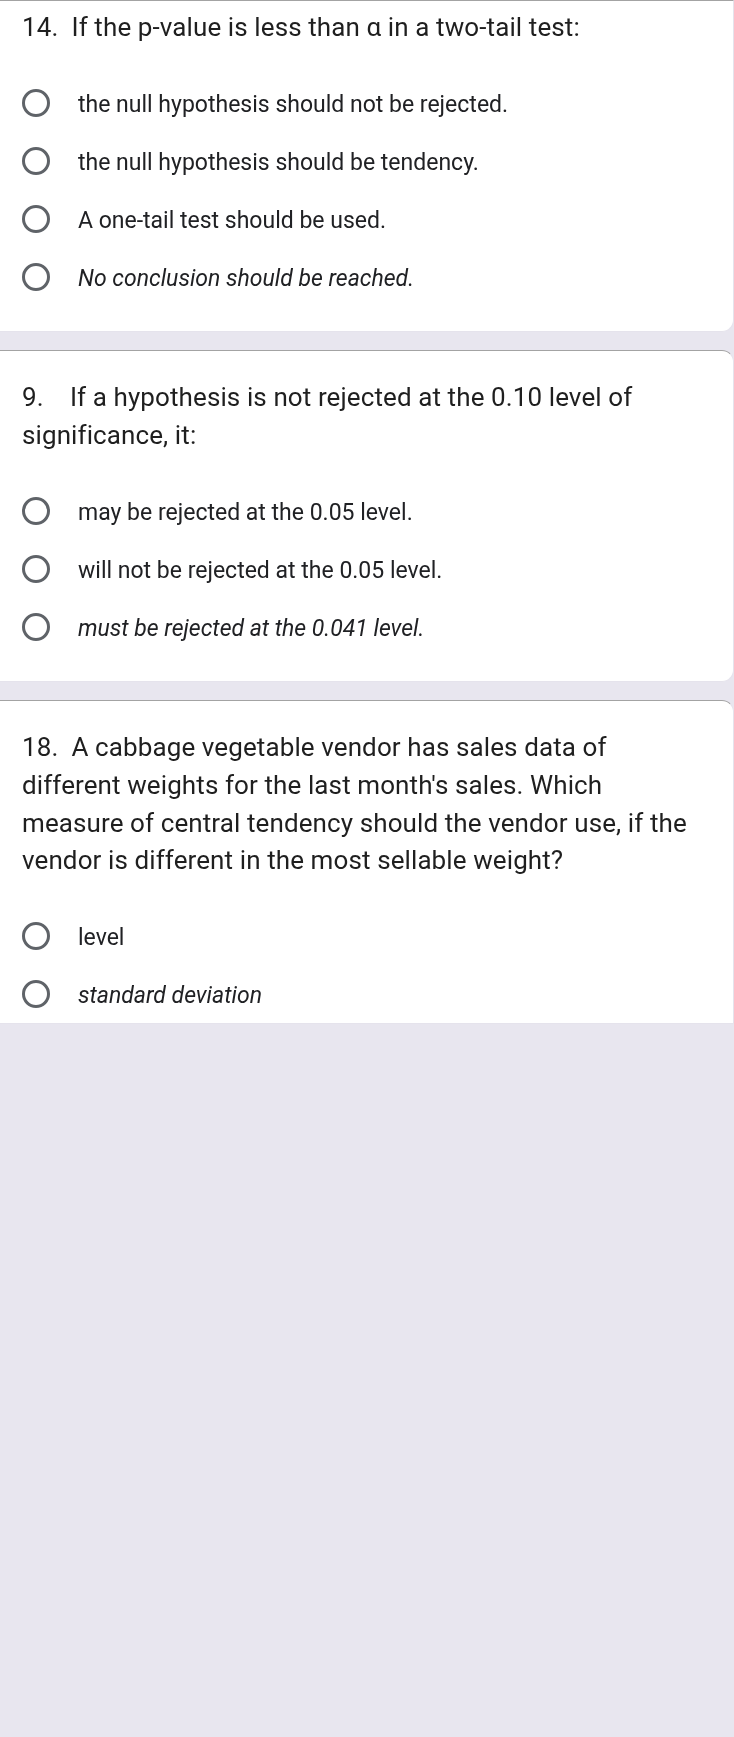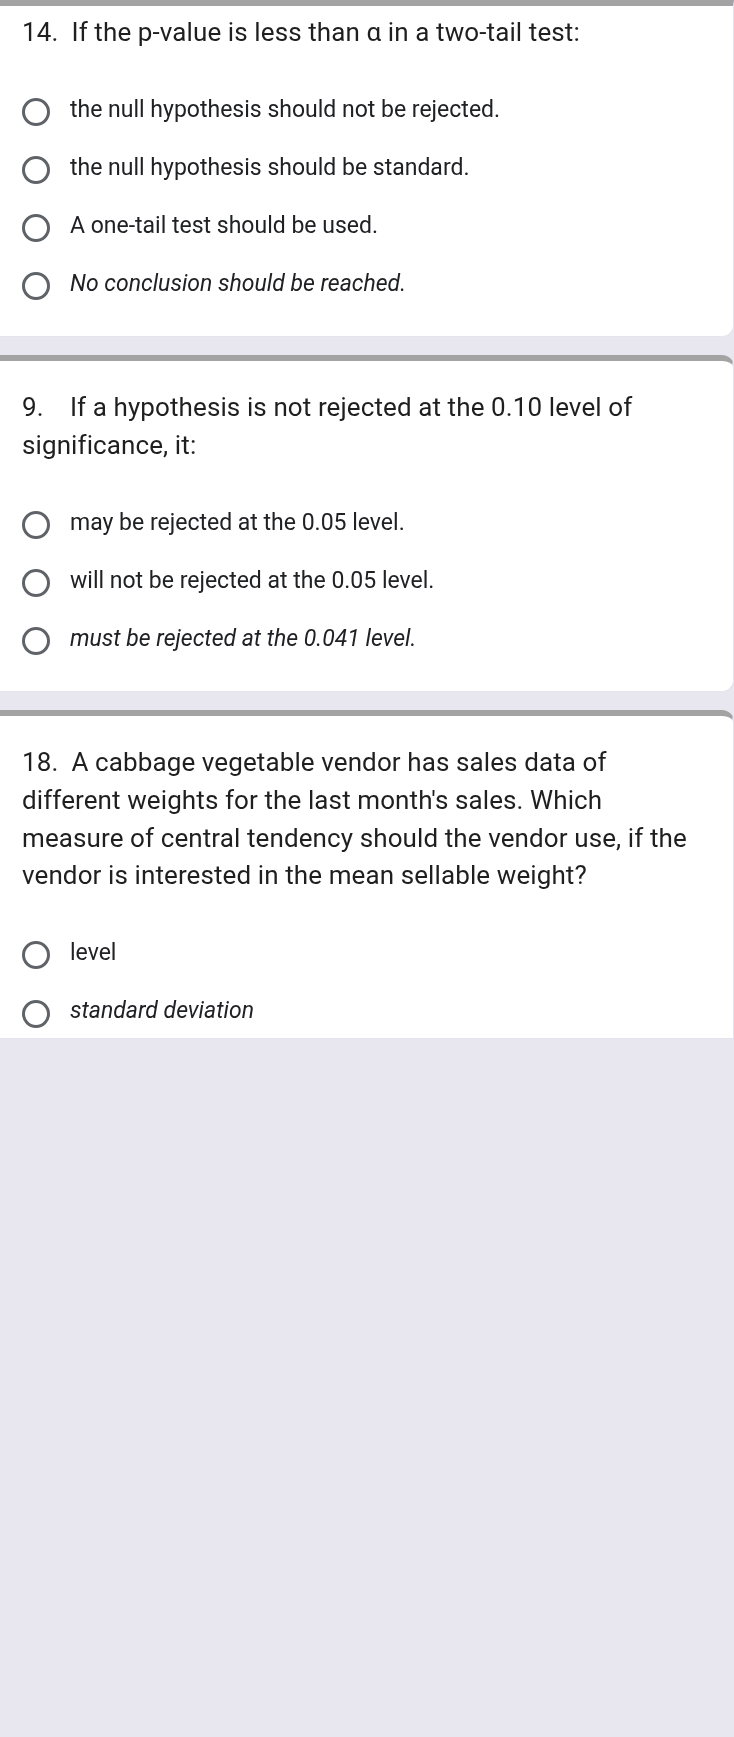--- a/index.html
+++ b/index.html
@@ -6,35 +6,35 @@
   body {
     font-family: Roboto, Arial, sans-serif;
     background: #e8e6ef;
     width: 734px;
   }
   .card {
     background: #ffffff;
     border-radius: 0 12px 12px 0;
     margin-bottom: 18px;
     padding: 28px 28px 36px 22px;
-    border-top: 6px solid #a3a3a3;
+    border-top: 1px solid #a3a3a3;
     border-right: 1px solid #e5e3ec;
     border-bottom: 1px solid #e5e3ec;
   }
   .question-text {
     font-size: 26px;
     line-height: 1.45;
     color: #1f1f1f;
     letter-spacing: 0.1px;
     margin-bottom: 42px;
   }
   .option-row {
     display: flex;
-    align-items: flex-end;
-    gap: 20px;
+    align-items: flex-start;
+    gap: 28px;
     margin-bottom: 26px;
     cursor: pointer;
   }
   .option-row:last-child { margin-bottom: 0; font-style: italic; }
   .radio {
     width: 28px;
     height: 28px;
     border: 3px solid #5f6368;
     border-radius: 50%;
     flex-shrink: 0;
@@ -53,21 +53,21 @@
 <div class="card first-card">
   <div class="question-text">
     <span>14.</span>&nbsp;&nbsp;<span>If the p-value is less than α in a two-tail test:</span>
   </div>
   <div class="option-row">
     <div class="radio"></div>
     <div class="option-label">the null hypothesis should not be rejected.</div>
   </div>
   <div class="option-row">
     <div class="radio"></div>
-    <div class="option-label">the null hypothesis should be standard.</div>
+    <div class="option-label">the null hypothesis should be tendency.</div>
   </div>
   <div class="option-row">
     <div class="radio"></div>
     <div class="option-label">A one-tail test should be used.</div>
   </div>
   <div class="option-row">
     <div class="radio"></div>
     <div class="option-label">No conclusion should be reached.</div>
   </div>
 </div>
@@ -85,21 +85,21 @@
     <div class="option-label">will not be rejected at the 0.05 level.</div>
   </div>
   <div class="option-row">
     <div class="radio"></div>
     <div class="option-label">must be rejected at the 0.041 level.</div>
   </div>
 </div>
 
 <div class="card last-card">
   <div class="question-text">
-    <span>18.</span>&nbsp;&nbsp;<span>A cabbage vegetable vendor has sales data of different weights for the last month's sales. Which measure of central tendency should the vendor use, if the vendor is interested in the mean sellable weight?</span>
+    <span>18.</span>&nbsp;&nbsp;<span>A cabbage vegetable vendor has sales data of different weights for the last month's sales. Which measure of central tendency should the vendor use, if the vendor is different in the most sellable weight?</span>
   </div>
   <div class="option-row">
     <div class="radio"></div>
     <div class="option-label">level</div>
   </div>
   <div class="option-row">
     <div class="radio"></div>
     <div class="option-label">standard deviation</div>
   </div>
 </div>

